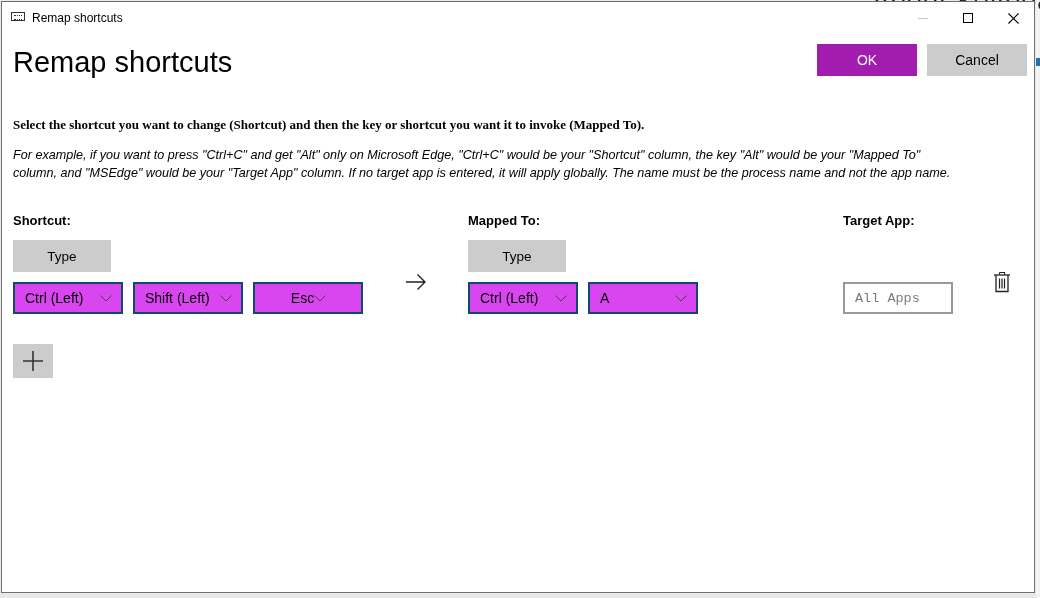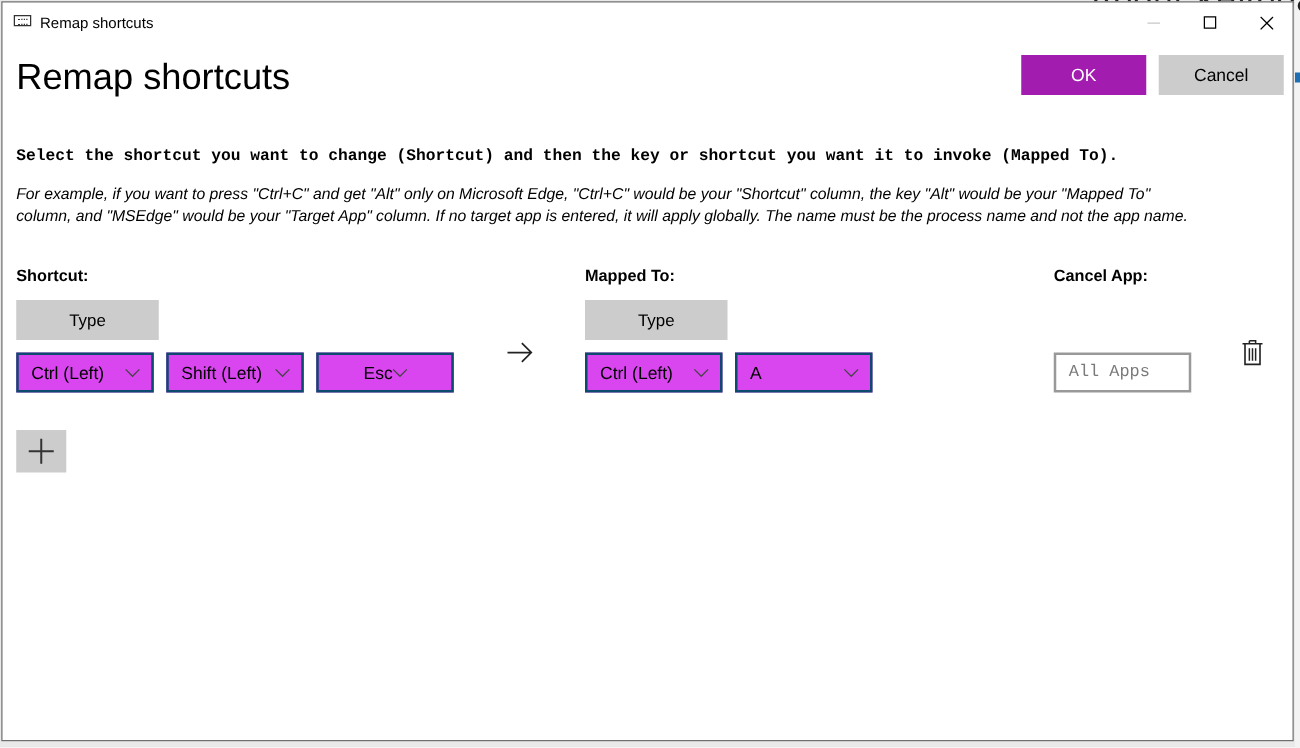--- a/index.html
+++ b/index.html
@@ -26,24 +26,24 @@
   .caption-btn { position: absolute; top: 0; width: 46px; height: 32px; display: flex; align-items: center; justify-content: center; }
   .caption-btn.min { left: 898px; }
   .caption-btn.max { left: 943px; }
   .caption-btn.close { left: 988px; }
   .min-glyph { width: 10px; height: 1px; background: #c8c8c8; }
   .max-glyph { width: 10px; height: 10px; border: 1px solid #000; box-sizing: border-box; }
   .page-title { position: absolute; left: 11px; top: 44px; font-size: 29px; font-weight: 300; color: #000; font-family: "Liberation Sans", sans-serif; }
   .btn { position: absolute; display: flex; align-items: center; justify-content: center; font-size: 14px; font-family: "Liberation Sans", sans-serif; box-sizing: border-box; cursor: pointer; }
   .btn-ok { left: 815px; top: 42px; width: 100px; height: 32px; background: #a21caf; color: #fff; }
   .btn-cancel { left: 925px; top: 42px; width: 100px; height: 32px; background: #cccccc; color: #000; text-align: center; }
-  .instr { position: absolute; left: 11px; top: 115px; font-size: 13px; font-weight: bold; font-family: Liberation Mono, monospace; white-space: nowrap; }
+  .instr { position: absolute; left: 11px; top: 115px; font-size: 13px; font-weight: bold; font-family: Liberation Serif, serif; white-space: nowrap; }
   .example { position: absolute; left: 11px; top: 144px; width: 1020px; font-size: 12.6px; font-style: italic; line-height: 18px; font-family: "Liberation Sans", sans-serif; }
   .col-label { position: absolute; top: 211px; font-size: 13px; font-weight: bold; font-family: "Liberation Sans", sans-serif; }
-  .type-btn { position: absolute; top: 238px; width: 114px; height: 32px; background: #cccccc; display: flex; align-items: center; justify-content: center; font-size: 13.5px; font-family: "Liberation Sans", sans-serif; cursor: pointer; }
+  .type-btn { position: absolute; top: 238px; width: 98px; height: 32px; background: #cccccc; display: flex; align-items: center; justify-content: center; font-size: 13.5px; font-family: "Liberation Sans", sans-serif; cursor: pointer; }
   .combo {
     position: absolute; top: 280px; width: 110px; height: 32px;
     border: 2px solid #0c4a6e; box-sizing: border-box; background: #d946ef;
     display: flex; align-items: center; justify-content: space-between; padding: 0 9px 0 10px;
     font-size: 14px; font-family: "Liberation Sans", sans-serif; cursor: pointer;
   }
   .chev { width: 12px; height: 7px; }
   .text-input {
     position: absolute; left: 841px; top: 280px; width: 110px; height: 32px;
     border: 2px solid #999; box-sizing: border-box; background: #fff;
@@ -85,21 +85,21 @@
   <div class="btn btn-cancel">Cancel</div>
 
   <div class="instr">Select the shortcut you want to change (Shortcut) and then the key or shortcut you want it to invoke (Mapped To).</div>
   <div class="example">
     <div>For example, if you want to press "Ctrl+C" and get "Alt" only on Microsoft Edge, "Ctrl+C" would be your "Shortcut" column, the key "Alt" would be your "Mapped To"</div>
     <div>column, and "MSEdge" would be your "Target App" column. If no target app is entered, it will apply globally. The name must be the process name and not the app name.</div>
   </div>
 
   <div class="col-label" style="left:11px;">Shortcut:</div>
   <div class="col-label" style="left:466px;">Mapped To:</div>
-  <div class="col-label" style="left:841px;">Cancel App:</div>
+  <div class="col-label" style="left:841px;">Target App:</div>
 
   <div class="type-btn" style="left:11px;">Type</div>
   <div class="type-btn" style="left:466px;">Type</div>
 
   <div class="combo" style="left:11px;">
     <span>Ctrl (Left)</span>
     <svg class="chev" viewBox="0 0 12 7">
         <path d="M0.5 0.5 L6 6 L11.5 0.5" stroke="#444" stroke-width="1" fill="none"></path>
       </svg>
   </div>

